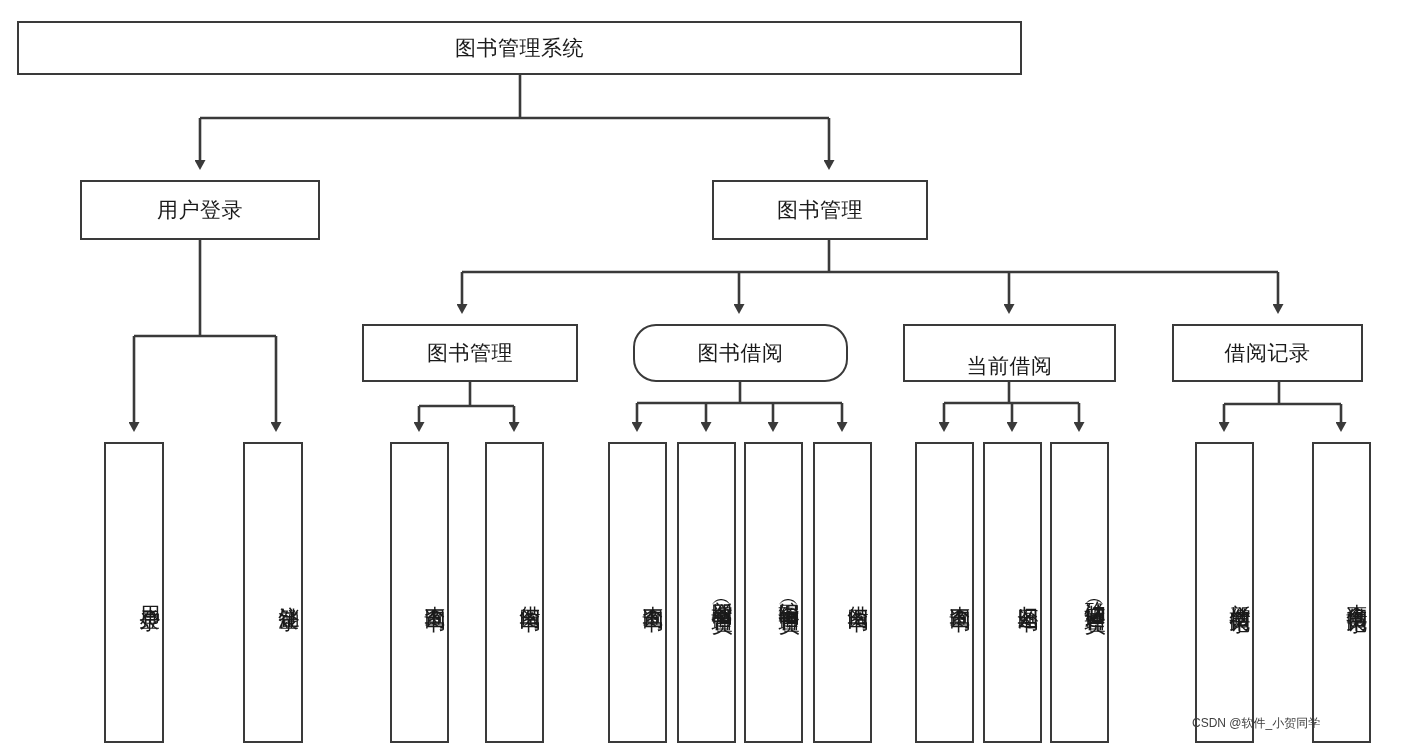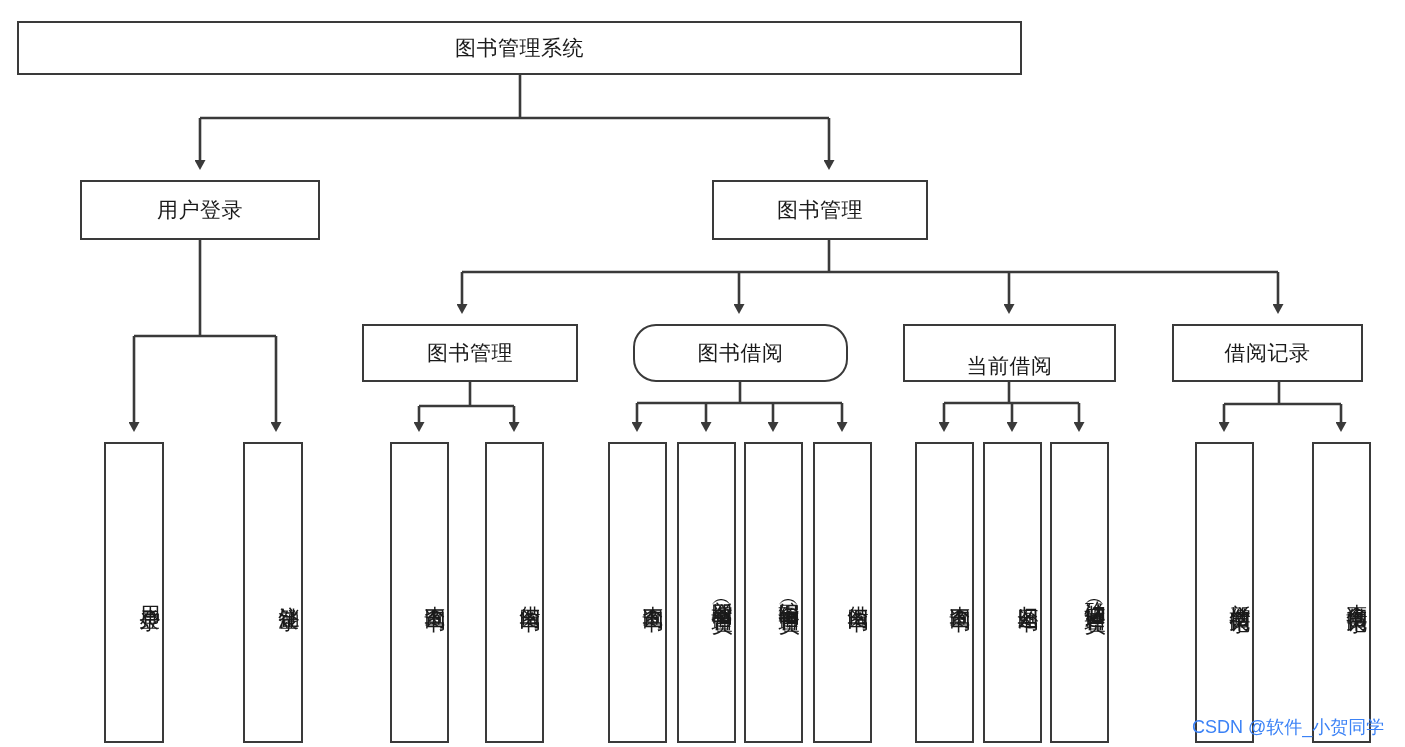--- a/index.html
+++ b/index.html
@@ -51,22 +51,22 @@
     align-items: flex-start;
     justify-content: center;
   }
   .node.vert .vtext {
     writing-mode: vertical-rl;
     text-orientation: upright;
     display: block;
   }
   .watermark {
     position: absolute;
-    font-size: 18px;
-    color: #3b82f6;
+    font-size: 12px;
+    color: #404040;
     white-space: nowrap;
     user-select: none;
   }
 </style>
 </head>
 <body>
 
 <div id="canvas">
 
   <svg class="wires" viewBox="0 0 1405 747" xmlns="http://www.w3.org/2000/svg">

